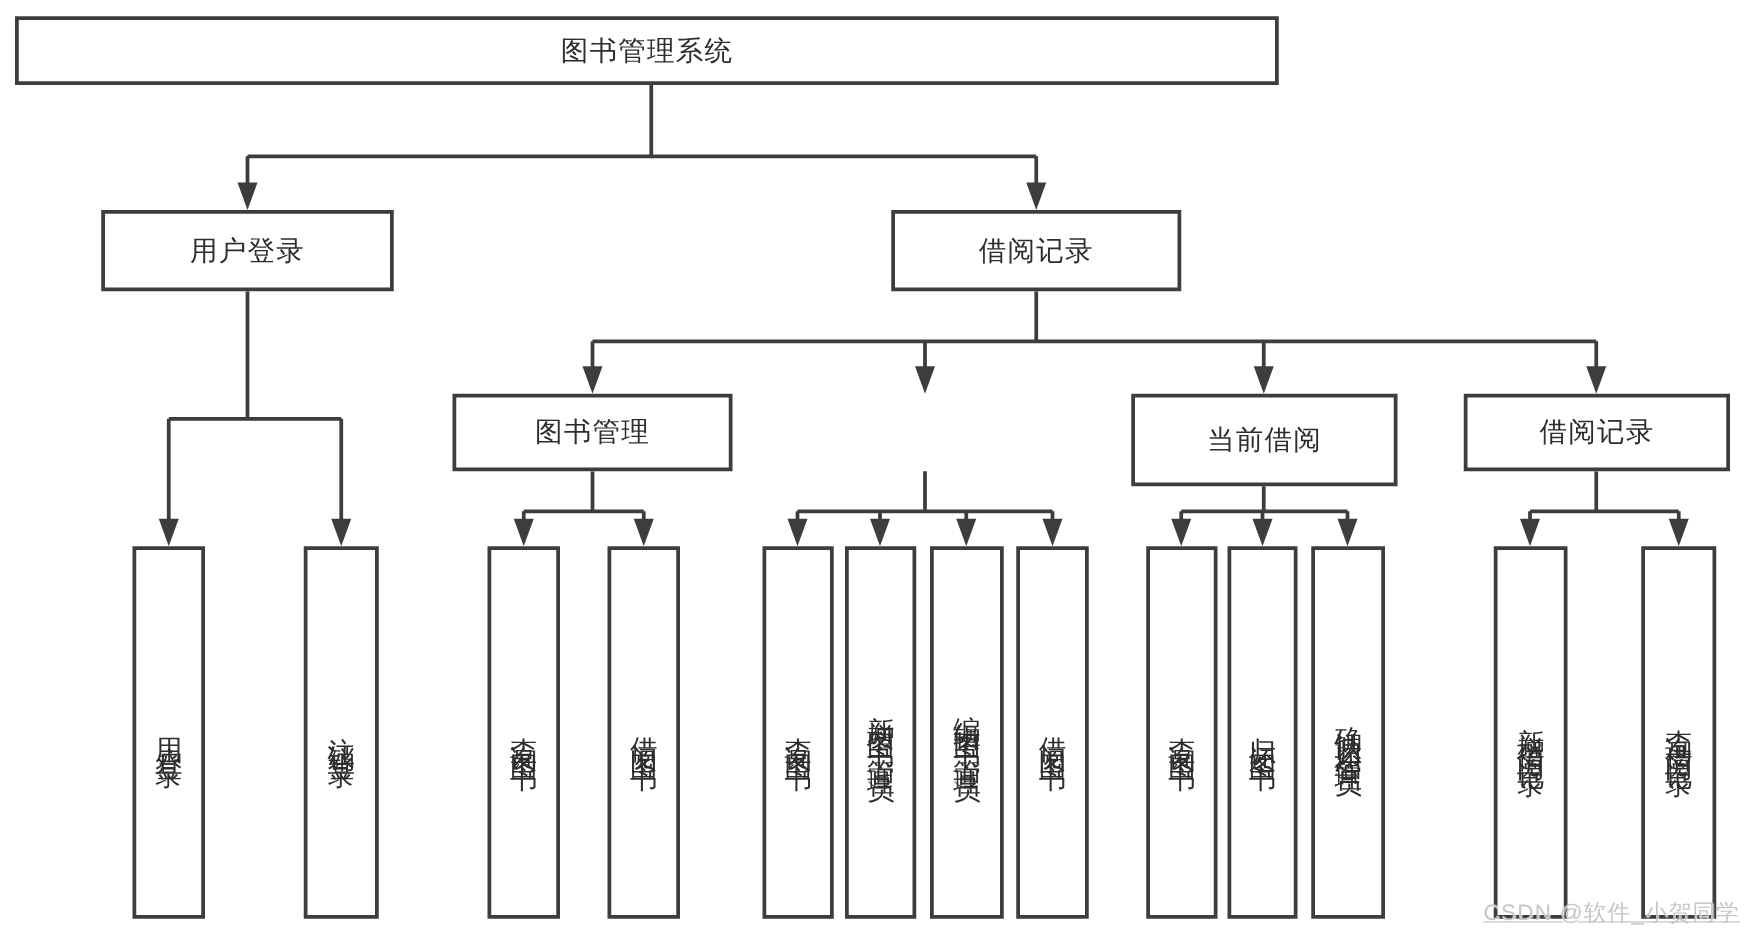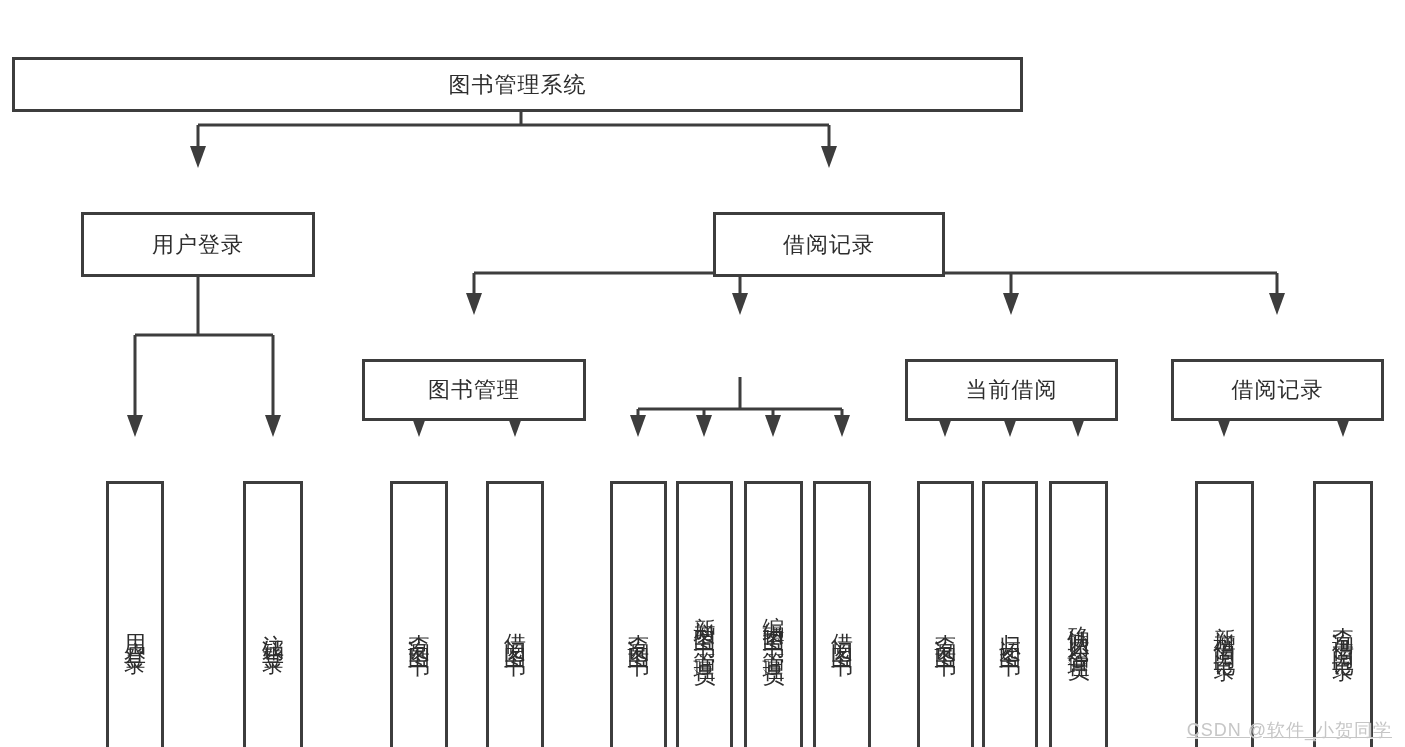--- a/index.html
+++ b/index.html
@@ -21,21 +21,21 @@
     position:absolute;left:0;top:0;width:1405px;height:747px;
     color:var(--line);
   }
   .connectors path{stroke:currentColor;stroke-width:3;fill:none;}
   .connectors polygon{fill:currentColor;stroke:none;}
   .node{
     position:absolute;
     box-sizing:border-box;
     border:3px solid var(--line);
     background:var(--bg);
-    display:flex;align-items:center;justify-content:center;margin-top:44px;
+    display:flex;align-items:center;justify-content:center;
   }
   .hbox{
     font-size:22px;
     letter-spacing:1px;
     white-space:nowrap;
   }
   .vtext{
     writing-mode:vertical-rl;
     text-orientation:mixed;
     font-size:22px;
@@ -95,21 +95,21 @@
     <polygon points="1216,415 1232,415 1224,437"></polygon>
     <polygon points="1335,415 1351,415 1343,437"></polygon>
   </svg>
 
   <div class="node hbox" style="left:12px;top:13px;width:1011px;height:55px">图书管理系统</div>
 
   <div class="node hbox" style="left:81px;top:168px;width:234px;height:65px">用户登录</div>
   <div class="node hbox" style="left:713px;top:168px;width:232px;height:65px">借阅记录</div>
 
   <div class="node hbox" style="left:362px;top:315px;width:224px;height:62px">图书管理</div>
-  <div class="node hbox" style="left:905px;top:315px;width:213px;height:62px">当前借阅</div>
+  <div class="node hbox" style="left:905px;top:315px;width:213px;height:74px">当前借阅</div>
   <div class="node hbox" style="left:1171px;top:315px;width:213px;height:62px">借阅记录</div>
 
   <div class="node" style="left:106px;top:437px;width:58px;height:298px">
     <span class="vtext">用户登录</span>
   </div>
   <div class="node" style="left:243px;top:437px;width:60px;height:298px">
     <span class="vtext">注销登录</span>
   </div>
 
   <div class="node" style="left:390px;top:437px;width:58px;height:298px">

